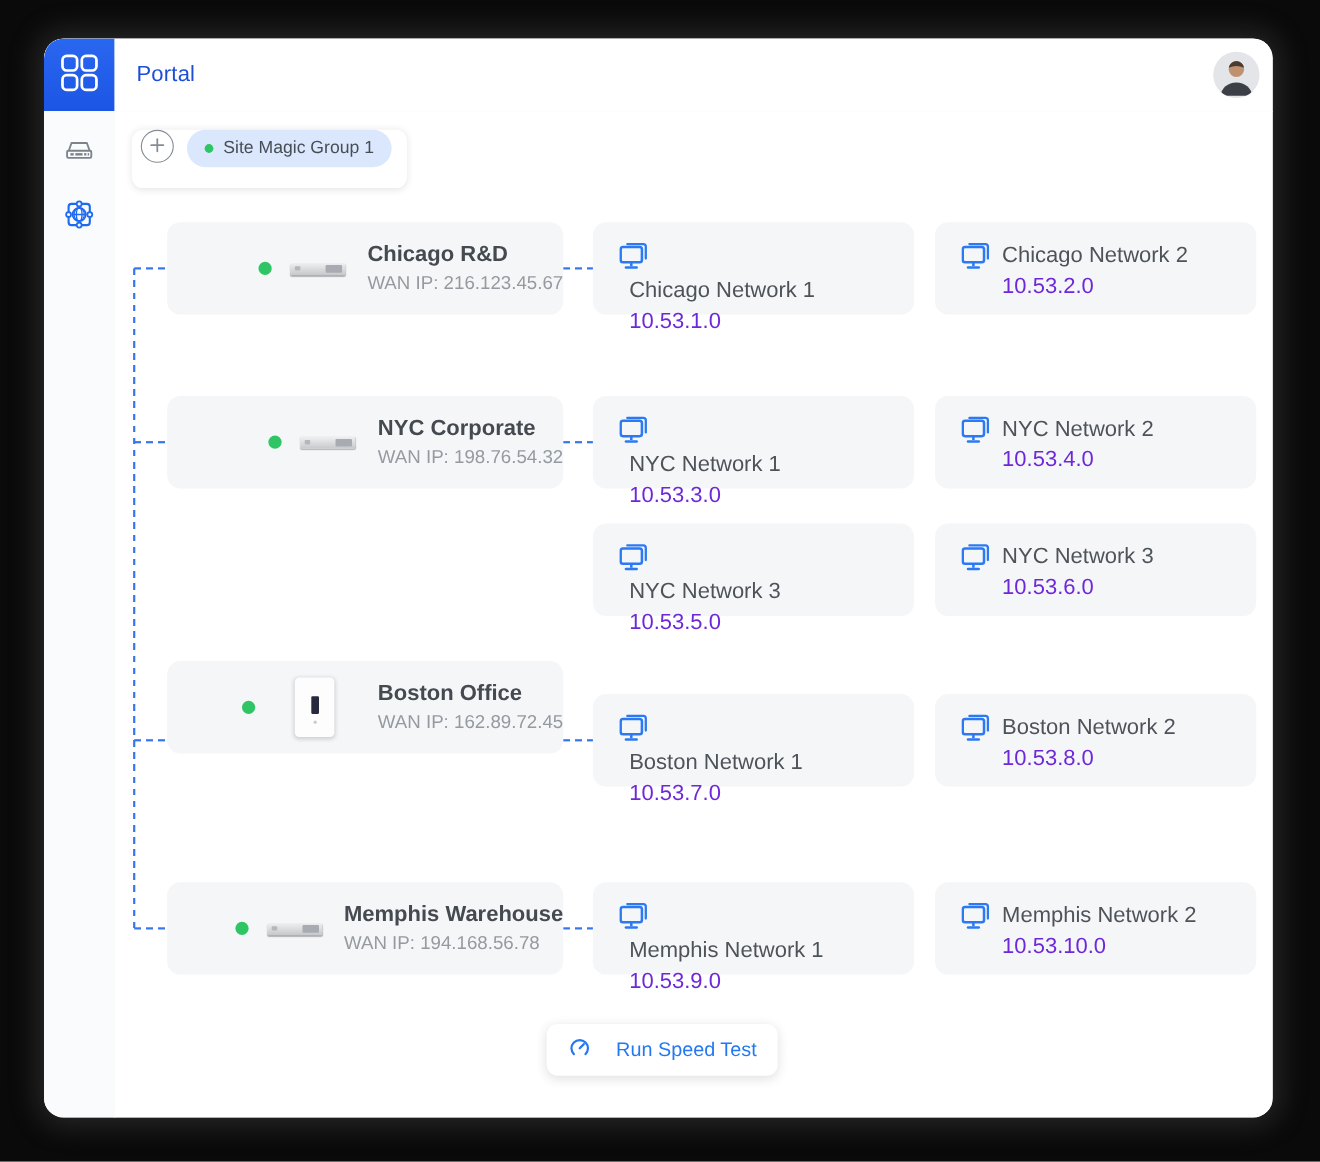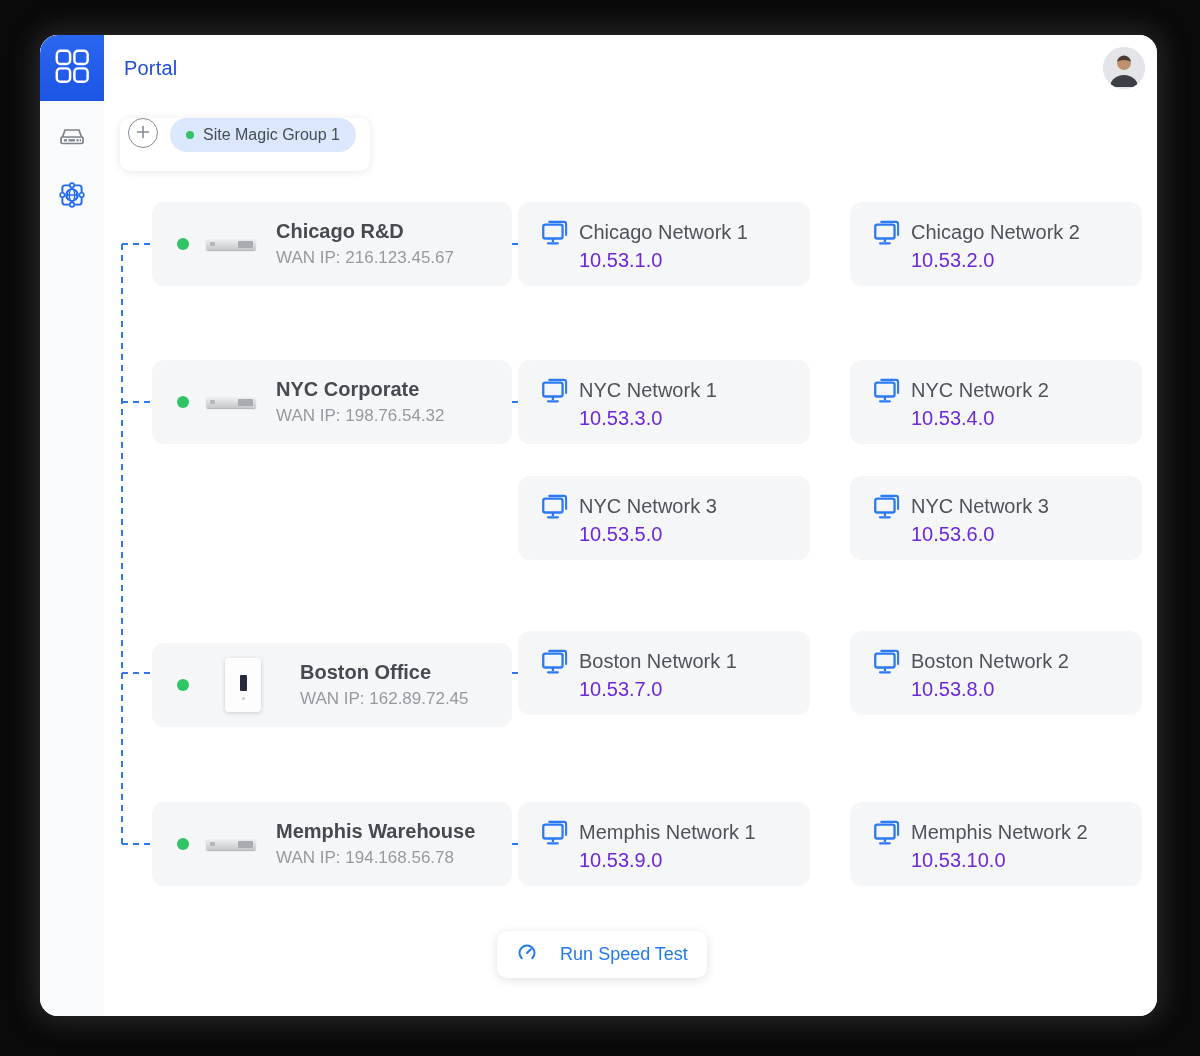--- a/index.html
+++ b/index.html
@@ -53,38 +53,38 @@
     padding:0 16px;cursor:pointer;
   }
   .chip-dot{width:8px;height:8px;border-radius:50%;background:#2fc565;margin-right:9px;}
   .chip-label{font-size:16px;color:#474d54;}
   
   .dash-v{position:absolute;width:2px;background:repeating-linear-gradient(180deg,#3575f0 0 6px,transparent 6px 11px);}
   .dash-h{position:absolute;height:2px;background:repeating-linear-gradient(90deg,#3575f0 0 6px,transparent 6px 11px);}
   
   .site-card{
     position:absolute;left:48px;width:360px;height:84px;background:#f5f6f8;border-radius:12px;
-    display:flex;align-items:center;
+    display:flex;align-items:center;justify-content:flex-end;
   }
   .status-dot{width:12px;height:12px;border-radius:50%;background:#2fc565;margin-left:25px;flex:0 0 12px;}
   .device-wrap{width:64px;margin-left:10px;display:flex;align-items:center;justify-content:center;flex:0 0 64px;}
   .device-rack{width:50px;height:11px;border-radius:2px;background:linear-gradient(#eef0f1,#c6c8cb);box-shadow:0 1px 1px rgba(0,0,0,.28);position:relative;}
   .device-rack::after{content:"";position:absolute;right:3px;top:2px;width:15px;height:7px;background:#a8acb2;border-radius:1px;}
   .device-rack::before{content:"";position:absolute;left:4px;top:3px;width:5px;height:4px;background:#b4b7bc;border-radius:1px;}
   .device-wall{width:36px;height:54px;background:#fdfdfe;border-radius:4px;box-shadow:0 1px 4px rgba(30,35,45,.20);position:relative;}
   .device-wall::after{content:"";position:absolute;left:15px;top:17px;width:7px;height:16px;background:#262a3c;border-radius:1px;}
   .device-wall::before{content:"";position:absolute;left:17px;top:39px;width:3px;height:3px;border-radius:50%;background:#c9cbcf;}
   .site-text{margin-left:13px;}
   .site-name{font-size:20px;font-weight:700;color:#454a50;line-height:27px;}
   .site-wan{font-size:17px;color:#959aa0;line-height:24px;margin-top:1px;}
   .net-card{
     position:absolute;width:292px;height:84px;background:#f5f6f8;border-radius:12px;
     display:flex;align-items:flex-start;padding:17px 0 0 24px;box-sizing:border-box;
   }
-  .net-card.col1{left:414px;}
+  .net-card.col1{left:435px;flex-direction:column;}
   .net-card.col2{left:746px;}
   .net-icon{width:28px;flex:0 0 28px;margin-top:1px;}
   .net-text{margin-left:9px;}
   .net-name{font-size:20px;color:#4e535a;line-height:26px;}
   .net-subnet{font-size:20px;color:#6d28d9;line-height:24px;margin-top:3px;}
   
   .speed-btn{
     position:absolute;left:393px;top:830px;width:210px;height:47px;background:#ffffff;border:none;
     border-radius:10px;box-shadow:0 2px 10px rgba(40,45,55,0.14);display:flex;align-items:center;
     justify-content:center;gap:22px;cursor:pointer;
@@ -188,21 +188,21 @@
     <div class="site-card" style="top:259px;">
       <span class="status-dot"></span>
       <span class="device-wrap">
           <span class="device-rack"></span>
         </span>
       <span class="site-text">
         <div class="site-name">NYC Corporate</div>
         <div class="site-wan">WAN IP: 198.76.54.32</div>
       </span>
     </div>
-    <div class="site-card" style="top:542px;gap:12px;">
+    <div class="site-card" style="top:500px;gap:12px;">
       <span class="status-dot"></span>
       <span class="device-wrap">
           <span class="device-wall"></span>
         </span>
       <span class="site-text">
         <div class="site-name">Boston Office</div>
         <div class="site-wan">WAN IP: 162.89.72.45</div>
       </span>
     </div>
     <div class="site-card" style="top:701px;">

